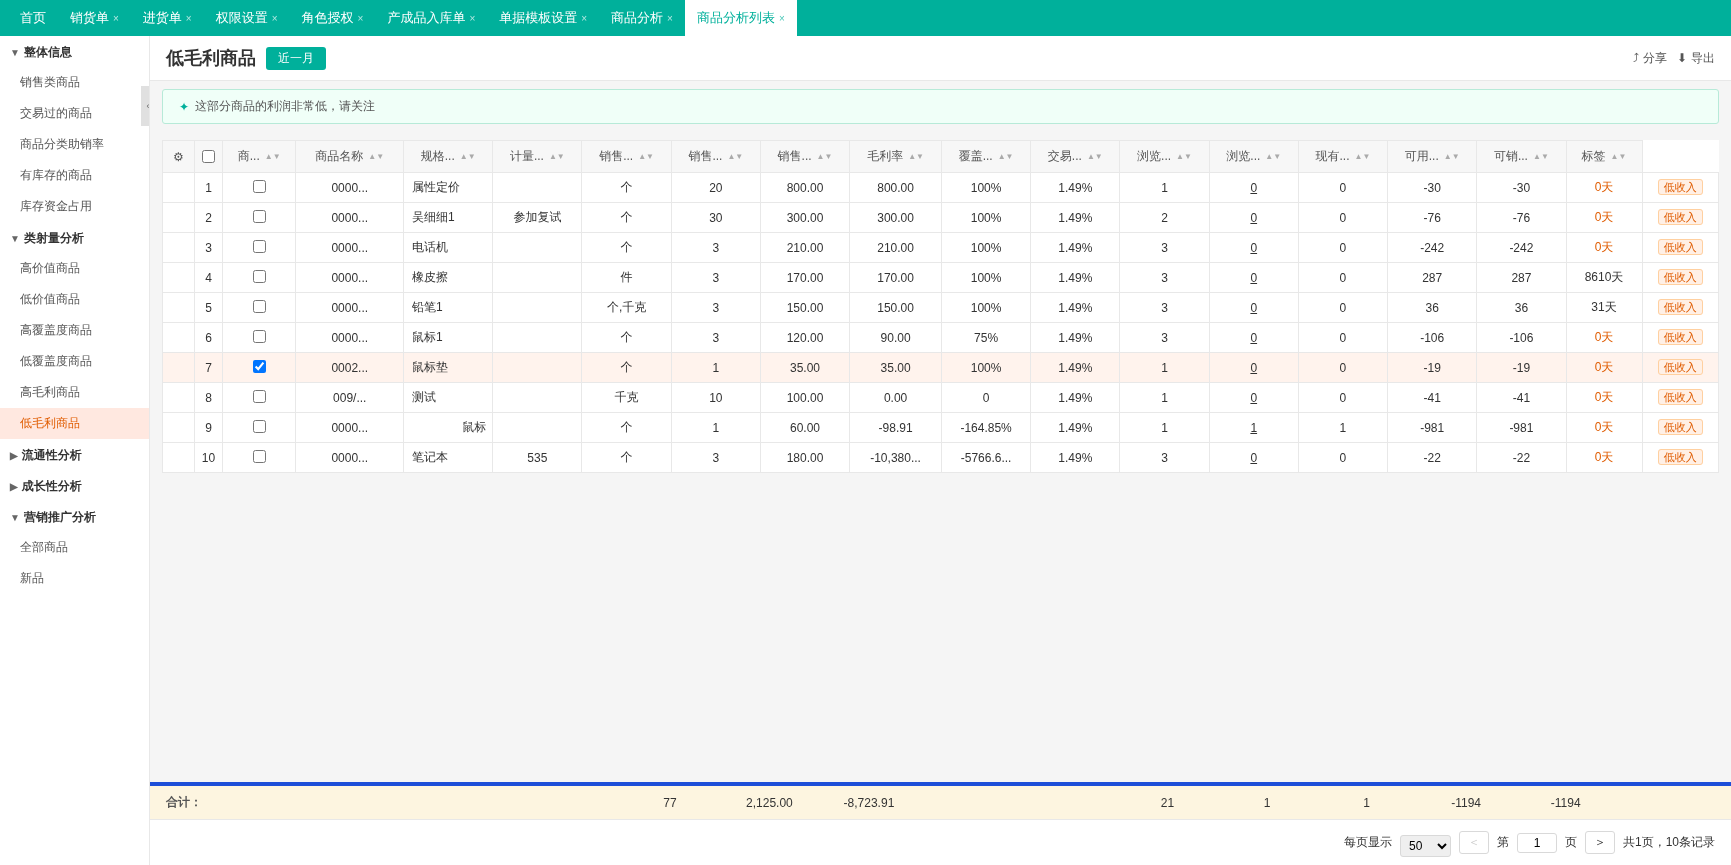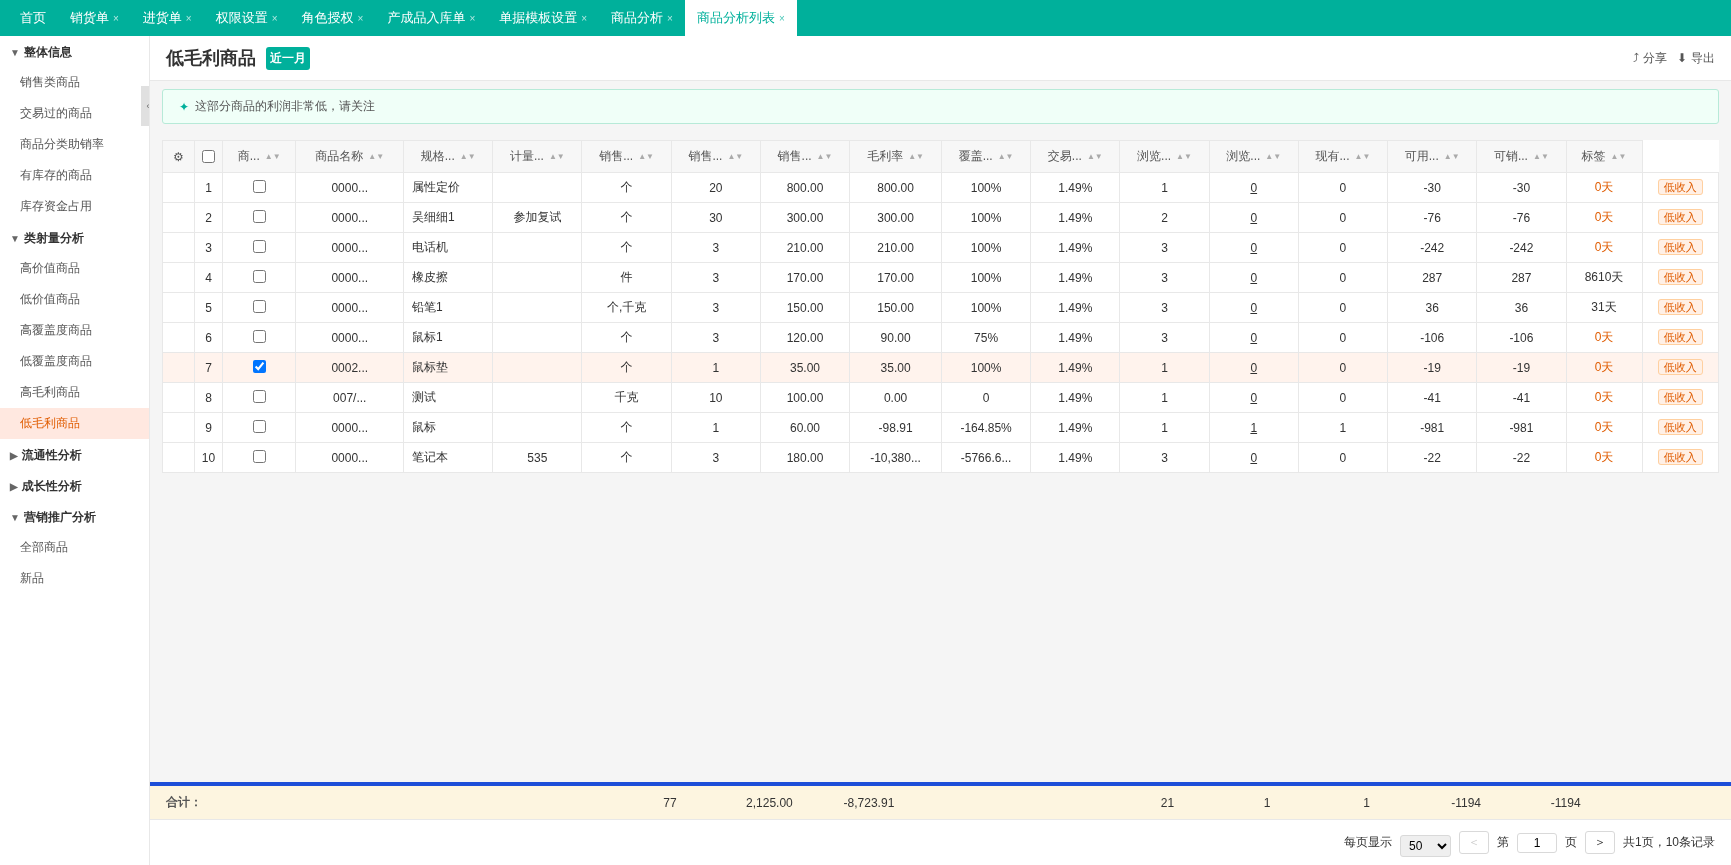--- a/index.html
+++ b/index.html
@@ -82,24 +82,23 @@
     .page-title {
       font-size: 18px;
       font-weight: bold;
       color: #333;
     }
     .period-btn {
       background: #00b09b;
       color: #fff;
       border: none;
       border-radius: 3px;
-      padding: 3px 4px;
+      padding: 3px 12px;
       font-size: 12px;
       cursor: pointer;
-      font-weight: bold;
     }
     .search-box {
       display: flex;
       align-items: center;
       border: 1px solid #d9d9d9;
       border-radius: 4px;
       padding: 3px 8px;
       flex: 1;
       max-width: 280px;
       background: #fff;
@@ -564,21 +563,21 @@
     <td>0</td>
     <td>-19</td>
     <td>-19</td>
     <td><span style="color:#e05c00;">0天</span></td>
     <td><span style="background:#fff0e6;color:#e05c00;border:1px solid #ffd0a0;border-radius:3px;padding:1px 5px;font-size:11px;">低收入</span></td>
   </tr>
             <tr>
     <td></td>
     <td style="text-align:center;">8</td>
     <td style="text-align:center;"><input type="checkbox" style=""></td>
-    <td>007/...</td>
+    <td>009/...</td>
     <td style="text-align:left;padding-left:8px;">测试</td>
     <td></td>
     <td>千克</td>
     <td>10</td>
     <td>100.00</td>
     <td>0.00</td>
     <td>0</td>
     <td>1.49%</td>
     <td>1</td>
     <td><span style="text-decoration:underline;cursor:pointer;">0</span></td>
@@ -586,21 +585,21 @@
     <td>-41</td>
     <td>-41</td>
     <td><span style="color:#e05c00;">0天</span></td>
     <td><span style="background:#fff0e6;color:#e05c00;border:1px solid #ffd0a0;border-radius:3px;padding:1px 5px;font-size:11px;">低收入</span></td>
   </tr>
             <tr>
     <td></td>
     <td style="text-align:center;">9</td>
     <td style="text-align:center;"><input type="checkbox" style=""></td>
     <td>0000...</td>
-    <td style="text-align:left;padding-left:8px;">鼠标</td>
+    <td style="text-align:right;padding-left:8px;">鼠标</td>
     <td></td>
     <td>个</td>
     <td>1</td>
     <td>60.00</td>
     <td>-98.91</td>
     <td>-164.85%</td>
     <td>1.49%</td>
     <td>1</td>
     <td><span style="text-decoration:underline;cursor:pointer;">1</span></td>
     <td>1</td>

